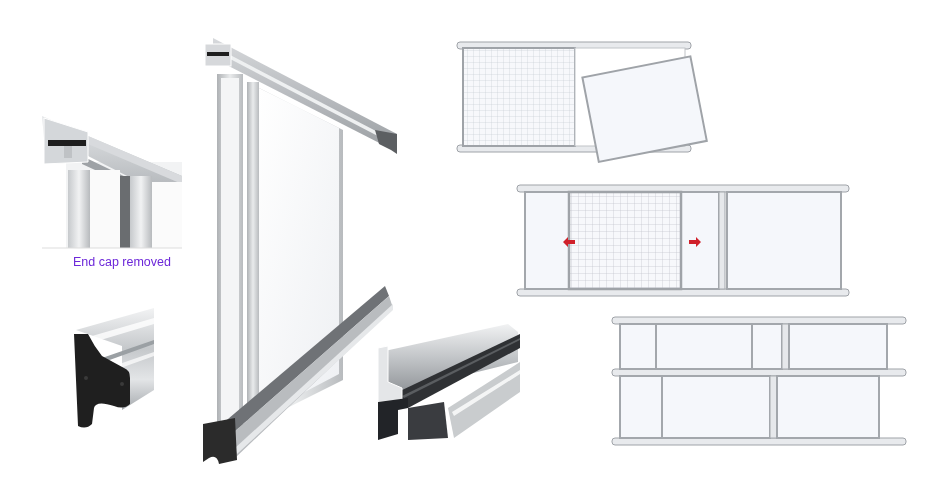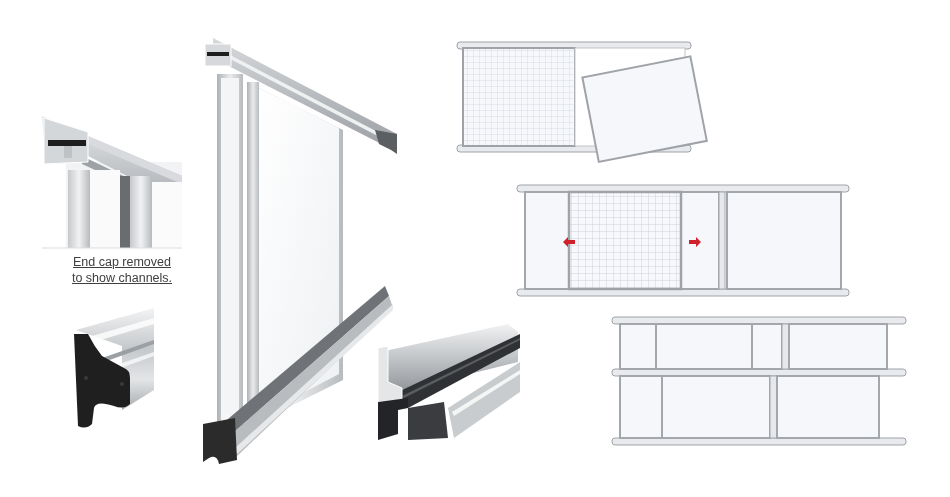--- a/index.html
+++ b/index.html
@@ -1,17 +1,17 @@
 <!DOCTYPE html>
 <html><head>
   <meta charset="utf-8">
   <style>
     html, body { margin: 0; padding: 0; background: #ffffff; }
     body { width: 950px; height: 497px; position: relative; overflow: hidden; font-family: "Liberation Sans", sans-serif; }
-    .caption { position: absolute; left: 56px; top: 254px; width: 132px; text-align: center; font-size: 12.5px; line-height: 16px; color: #404040; text-decoration: underline; }
+    .caption { position: absolute; left: 56px; top: 254px; width: 132px; text-align: center; font-size: 12.5px; line-height: 16px; color: #6d28d9; }
     svg { display: block; position: absolute; overflow: visible; }
   </style>
 </head>
 <body>
 
 <svg style="left:42px; top:112px;" width="150" height="140" viewBox="0 0 150 140">
   <defs>
     <linearGradient id="railTop" x1="0" y1="0" x2="0" y2="1">
       <stop offset="0" stop-color="#e6e8ea"></stop>
       <stop offset="1" stop-color="#a9adb1"></stop>
@@ -35,21 +35,20 @@
 
   <rect x="26" y="58" width="22" height="78" fill="url(#postG)"></rect>
   <rect x="48" y="58" width="30" height="78" fill="#fafafa"></rect>
   <rect x="78" y="64" width="10" height="72" fill="#6a6d70"></rect>
   <rect x="88" y="64" width="22" height="72" fill="url(#postG)"></rect>
   <rect x="110" y="70" width="30" height="66" fill="#fbfbfb"></rect>
   <line x1="0" y1="136" x2="140" y2="136" stroke="#dddddd" stroke-width="1"></line>
 </svg>
 <div class="caption">
   <div>End cap removed</div>
-  <div>to show channels.</div>
 </div>
 
 <svg style="left:62px; top:306px;" width="96" height="124" viewBox="0 0 96 124">
   <defs>
     <linearGradient id="capRail" x1="0" y1="0" x2="0" y2="1">
       <stop offset="0" stop-color="#f2f3f4"></stop>
       <stop offset="0.4" stop-color="#c5c8cb"></stop>
       <stop offset="0.7" stop-color="#e3e5e7"></stop>
       <stop offset="1" stop-color="#a7abaf"></stop>
     </linearGradient>

